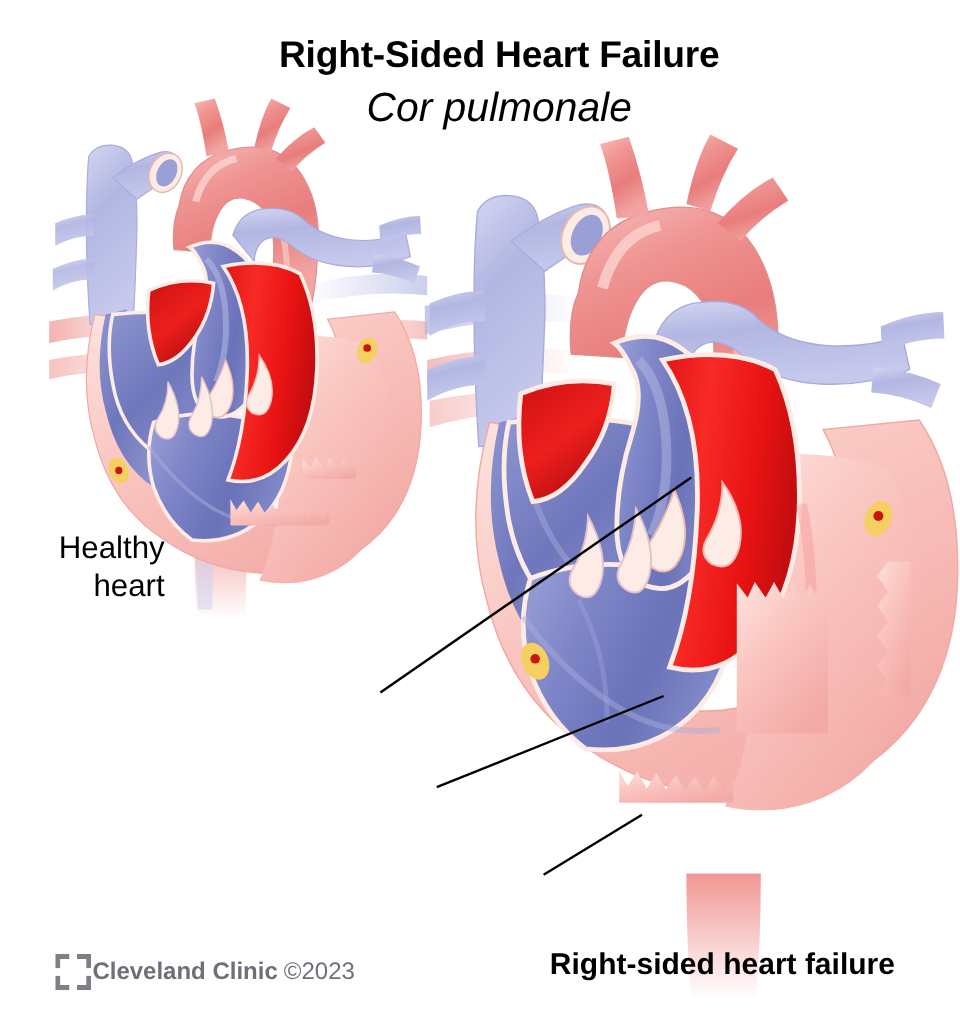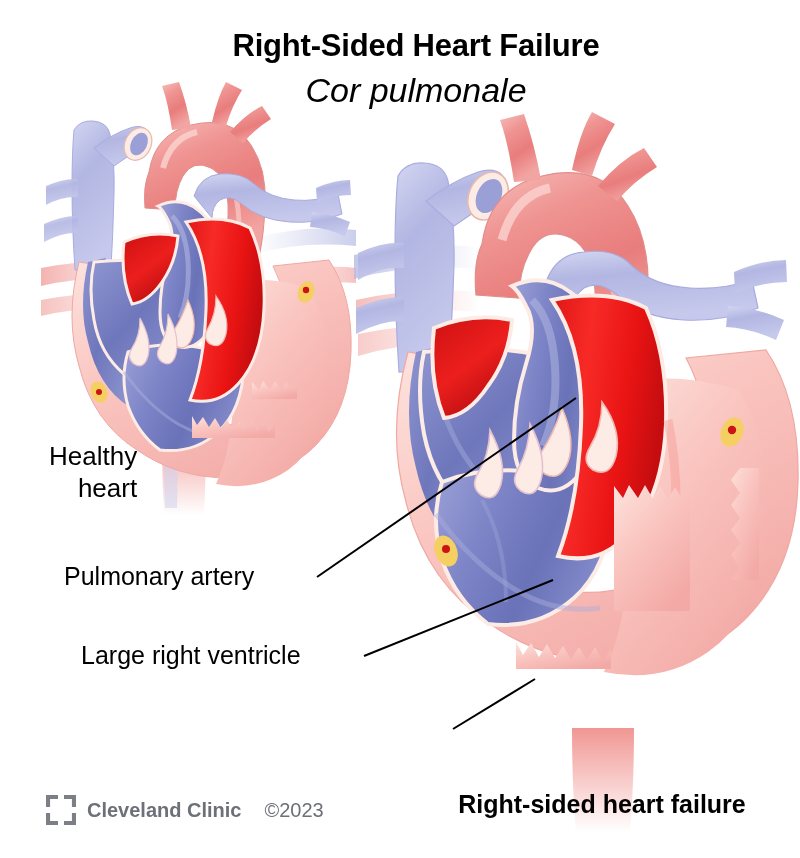--- a/index.html
+++ b/index.html
@@ -13,29 +13,29 @@
   #subtitle{top:71px;font-size:34px;font-style:italic;}
 
   .lbl{position:absolute;font-size:25px;line-height:29px;white-space:pre;color:#000;text-align:right;}
   #lbl-healthy{left:33px;top:440px;font-size:26px;line-height:32px;}
   #lbl-pa{left:48px;top:562px;}
   #lbl-lrv{left:65px;top:641px;}
   #lbl-wthm{left:90px;top:714px;}
   #lbl-rshf{position:absolute;left:396px;top:790px;width:380px;text-align:center;
             font-size:25px;font-weight:bold;}
 
-  #footer{position:absolute;left:30px;top:795px;display:flex;align-items:center;gap:11px;}
+  #footer{position:absolute;left:30px;top:795px;display:flex;align-items:center;gap:1px;}
   #cc-mark{width:30px;height:30px;position:relative;flex:0 0 auto;}
   #cc-mark i{position:absolute;width:12px;height:12px;background:#7c7f86;display:block;}
   #cc-mark i.tl{left:0;top:0;clip-path:polygon(0 0,100% 0,100% 34%,34% 34%,34% 100%,0 100%);}
   #cc-mark i.tr{right:0;top:0;clip-path:polygon(0 0,100% 0,100% 100%,66% 100%,66% 34%,0 34%);}
   #cc-mark i.bl{left:0;bottom:0;clip-path:polygon(0 0,34% 0,34% 66%,100% 66%,100% 100%,0 100%);}
   #cc-mark i.br{right:0;bottom:0;clip-path:polygon(66% 0,100% 0,100% 100%,0 100%,0 66%,66% 66%);}
   #cc-name{font-size:20px;font-weight:bold;color:#6d7078;}
-  #cc-copy{font-size:20px;color:#6d7078;margin-left:12px;}
+  #cc-copy{font-size:20px;color:#6d7078;margin-left:4px;}
 
   svg.art{position:absolute;left:0;top:0;width:800px;height:858px;pointer-events:none;}
   .leader{stroke:#000;stroke-width:2;fill:none;}
 </style>
 </head>
 <body>
 
 <div id="stage">
 
   <svg class="art" viewBox="0 0 800 858" xmlns="http://www.w3.org/2000/svg">
@@ -259,22 +259,20 @@
       <line class="leader" x1="348" y1="656" x2="537" y2="580"></line>
       <line class="leader" x1="437" y1="729" x2="519" y2="679"></line>
     </g>
   </svg>
 
   <div class="ttl" id="title">Right-Sided Heart Failure</div>
   <div class="ttl" id="subtitle">Cor pulmonale</div>
 
   <div class="lbl" id="lbl-healthy">Healthy
 heart</div>
-  <div class="lbl" id="lbl-pa">Pulmonary artery</div>
-  <div class="lbl" id="lbl-lrv">Large right ventricle</div>
   <div id="lbl-rshf">Right-sided heart failure</div>
 
   <div id="footer">
     <div id="cc-mark">
       <i class="tl"></i>
         <i class="tr"></i>
         <i class="bl"></i>
         <i class="br"></i>
     </div>
     <div id="cc-name">Cleveland Clinic</div>

